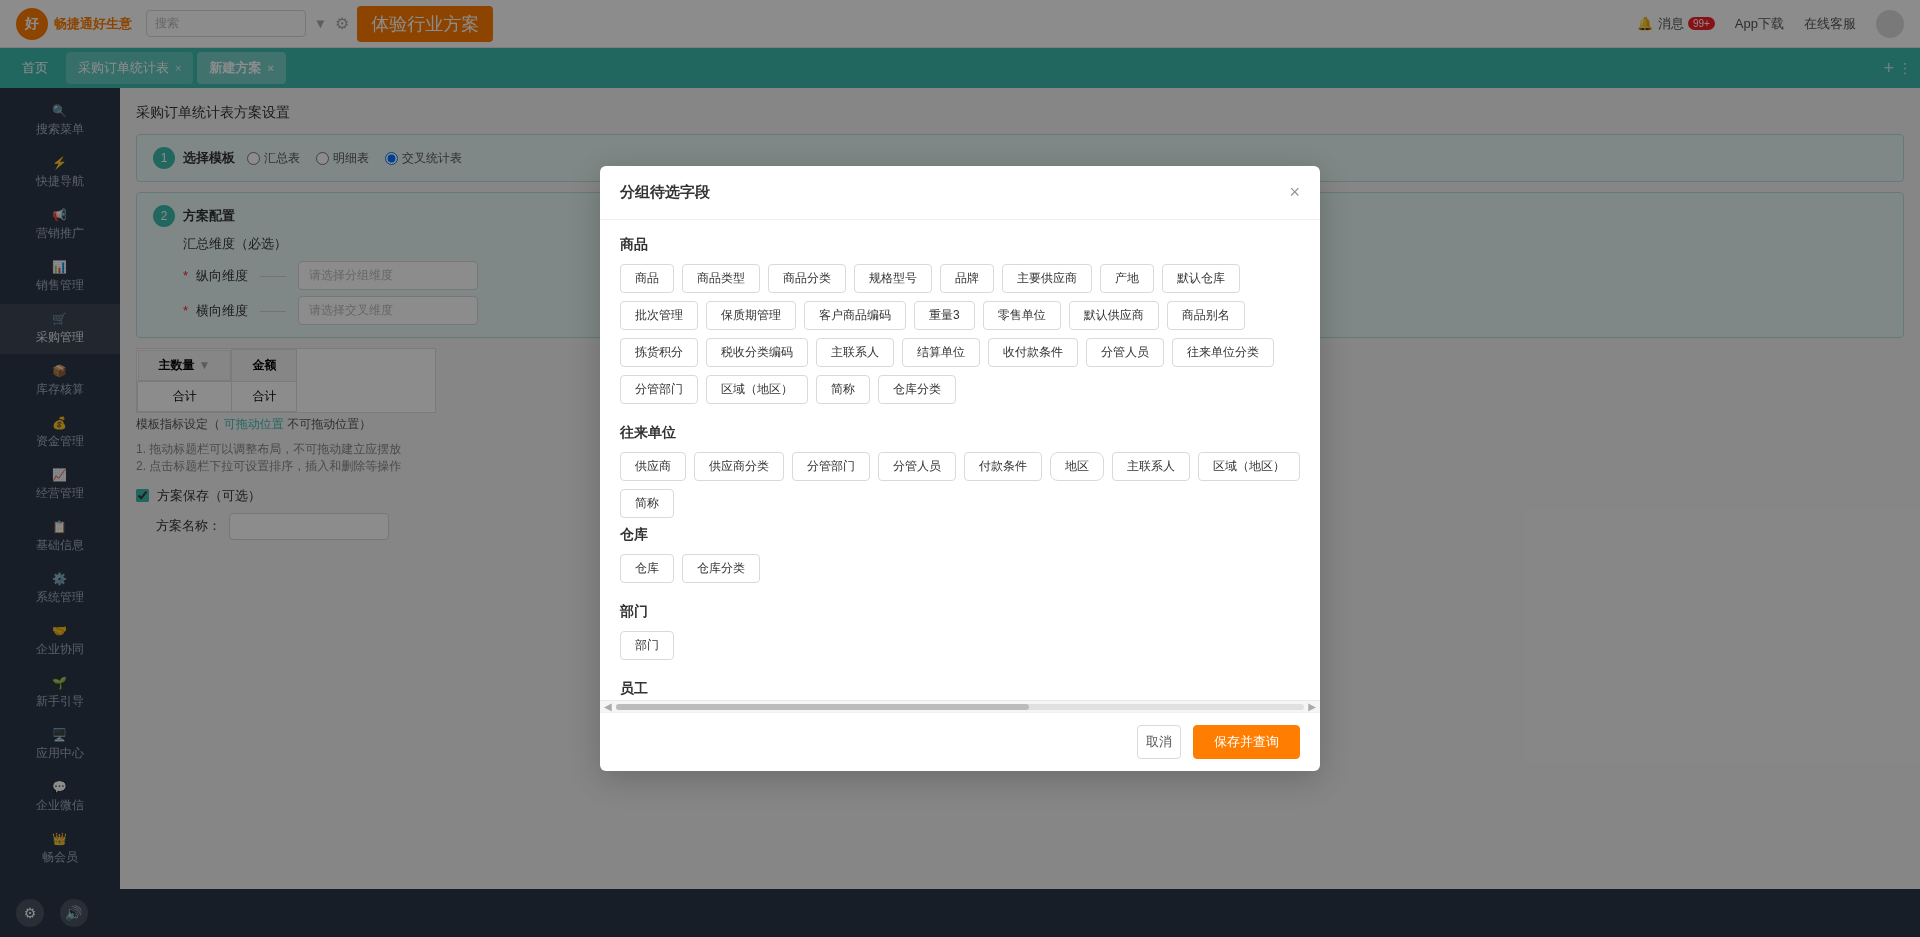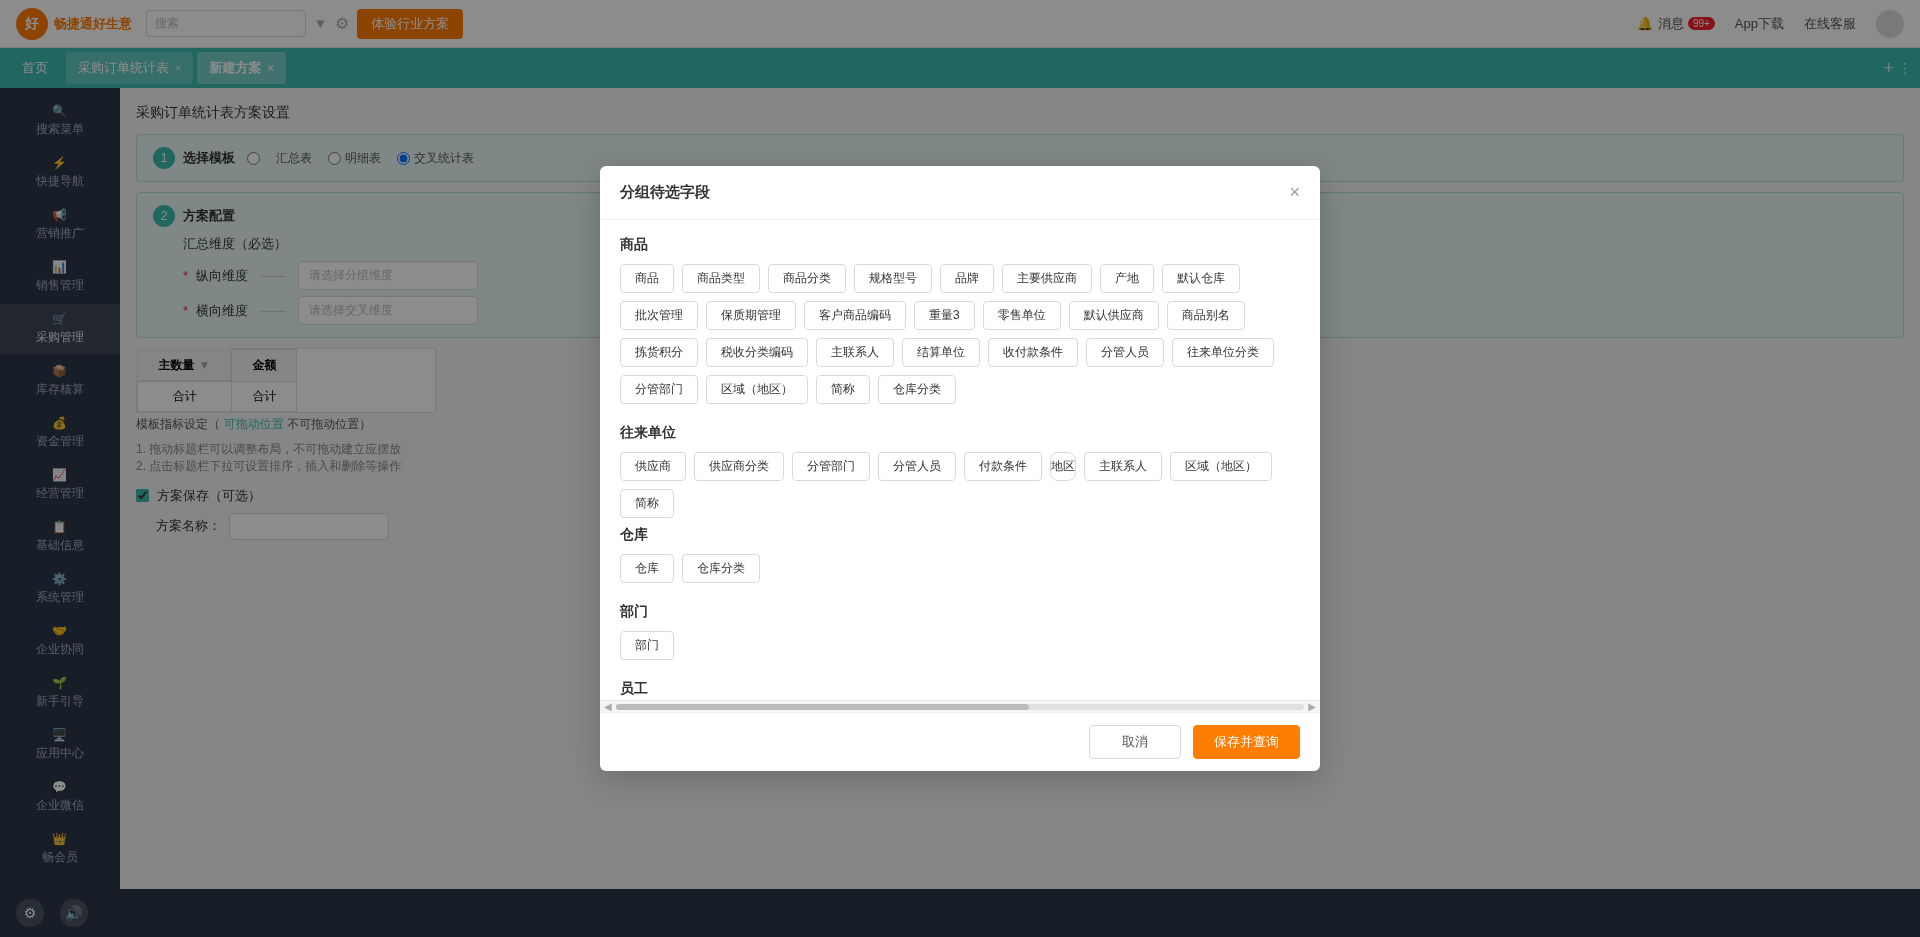--- a/index.html
+++ b/index.html
@@ -12,21 +12,21 @@
 
   <div style="height:48px;background:#fff;display:flex;align-items:center;padding:0 16px;border-bottom:1px solid #e8e8e8;">
     <div style="display:flex;align-items:center;gap:6px;width:130px;">
       <div style="width:32px;height:32px;background:#ff7d00;border-radius:50%;display:flex;align-items:center;justify-content:center;color:#fff;font-size:14px;font-weight:bold;">好</div>
       <span style="color:#ff7d00;font-size:13px;font-weight:bold;">畅捷通好生意</span>
     </div>
     <div style="display:flex;align-items:center;gap:8px;flex:1;">
       <div style="border:1px solid #d9d9d9;border-radius:4px;padding:4px 8px;min-width:160px;font-size:12px;color:#bbb;background:#fff;">搜索</div>
       <div style="color:#aaa;">▼</div>
       <div style="color:#aaa;font-size:16px;">⚙</div>
-      <button style="background:#ff7d00;color:#fff;border:none;border-radius:4px;padding:6px 14px;font-size:13px;cursor:pointer;">体验行业方案</button>
+      <button style="background:#ff7d00;color:#fff;border:none;border-radius:4px;padding:6px 14px;font-size:18px;cursor:pointer;">体验行业方案</button>
     </div>
     <div style="display:flex;align-items:center;gap:20px;font-size:13px;color:#555;">
       <div style="display:flex;align-items:center;gap:4px;cursor:pointer;">
         <span>🔔</span>
         <span>消息</span>
         <span style="background:#f5222d;color:#fff;border-radius:8px;padding:1px 5px;font-size:10px;">99+</span>
       </div>
       <div style="cursor:pointer;display:flex;align-items:center;gap:4px;">App下载</div>
       <div style="cursor:pointer;display:flex;align-items:center;gap:4px;">在线客服</div>
       <div style="width:28px;height:28px;border-radius:50%;background:#ddd;cursor:pointer;"></div>
@@ -116,21 +116,21 @@
       <div style="font-size:14px;color:#333;margin-bottom:12px;">采购订单统计表方案设置</div>
 
       
       <div style="background:#e8f7f5;border:1px solid #b2e0db;border-radius:4px;padding:12px 16px;margin-bottom:10px;">
         <div style="display:flex;align-items:center;gap:12px;">
           <div style="display:flex;align-items:center;gap:8px;">
             <div style="width:22px;height:22px;border-radius:50%;background:#3dbcb0;color:#fff;font-size:12px;display:flex;align-items:center;justify-content:center;">1</div>
             <span style="font-size:13px;font-weight:bold;color:#333;">选择模板</span>
           </div>
           <div style="display:flex;gap:16px;font-size:12px;color:#555;">
-            <label style="display:flex;align-items:center;gap:16px;cursor:pointer;">
+            <label style="display:flex;align-items:center;gap:4px;cursor:pointer;">
                 <input type="radio" name="tmpl" style="">
                 <span>汇总表</span>
               </label>
             <label style="display:flex;gap:4px;cursor:pointer;">
                 <input type="radio" name="tmpl" style="">
                 <span>明细表</span>
               </label>
             <label style="display:flex;align-items:center;gap:4px;cursor:pointer;">
                 <input type="radio" name="tmpl" checked="" style="">
                 <span>交叉统计表</span>
@@ -254,21 +254,21 @@
       </div>
 
       <div style="margin-bottom:8px;">
         <div style="font-size:14px;font-weight:bold;color:#333;margin-bottom:10px;">往来单位</div>
         <div style="display:flex;flex-wrap:wrap;gap:8px;">
           <div style="border:1px solid #d9d9d9;border-radius:4px;padding:5px 14px;font-size:12px;color:#333;cursor:pointer;background:#fff;">供应商</div>
           <div style="border:1px solid #d9d9d9;border-radius:4px;padding:5px 14px;font-size:12px;color:#333;cursor:pointer;background:#fff;">供应商分类</div>
           <div style="border:1px solid #d9d9d9;border-radius:4px;padding:5px 14px;font-size:12px;color:#333;cursor:pointer;background:#fff;">分管部门</div>
           <div style="border:1px solid #d9d9d9;border-radius:4px;padding:5px 14px;font-size:12px;color:#333;cursor:pointer;background:#fff;">分管人员</div>
           <div style="border:1px solid #d9d9d9;border-radius:4px;padding:5px 14px;font-size:12px;color:#333;cursor:pointer;background:#fff;">付款条件</div>
-          <div style="border:1px solid #d9d9d9;border-radius:8px;padding:5px 0;font-size:12px;color:#333;cursor:pointer;background:#fff;">地区</div>
+          <div style="border:1px solid #d9d9d9;border-radius:8px;padding:5px 14px;font-size:12px;color:#333;cursor:pointer;background:#fff;">地区</div>
           <div style="border:1px solid #d9d9d9;border-radius:4px;padding:5px 14px;font-size:12px;color:#333;cursor:pointer;background:#fff;">主联系人</div>
           <div style="border:1px solid #d9d9d9;border-radius:4px;padding:5px 14px;font-size:12px;color:#333;cursor:pointer;background:#fff;">区域（地区）</div>
           <div style="border:1px solid #d9d9d9;border-radius:4px;padding:5px 14px;font-size:12px;color:#333;cursor:pointer;background:#fff;">简称</div>
         </div>
       </div>
 
       <div style="margin-bottom:20px;">
         <div style="font-size:14px;font-weight:bold;color:#333;margin-bottom:10px;">仓库</div>
         <div style="display:flex;flex-wrap:wrap;gap:8px;">
           <div style="border:1px solid #d9d9d9;border-radius:4px;padding:5px 14px;font-size:12px;color:#333;cursor:pointer;background:#fff;">仓库</div>
@@ -292,17 +292,17 @@
 
     <div style="height:12px;background:#f5f5f5;border-top:1px solid #e8e8e8;display:flex;align-items:center;padding:0 4px;">
       <div style="color:#aaa;font-size:10px;cursor:pointer;">◀</div>
       <div style="flex:1;height:6px;background:#e0e0e0;border-radius:3px;margin:0 4px;position:relative;">
         <div style="width:60%;height:6px;background:#bbb;border-radius:3px;position:absolute;left:0;top:0;cursor:pointer;"></div>
       </div>
       <div style="color:#aaa;font-size:10px;cursor:pointer;">▶</div>
     </div>
 
     <div style="display:flex;justify-content:flex-end;gap:12px;padding:12px 20px;border-top:1px solid #f0f0f0;">
-      <button style="padding:7px 32px;border-radius:4px;border:1px solid #d9d9d9;cursor:pointer;font-size:13px;background:#fff;color:#555;">取消</button>
+      <button style="padding:7px 8px;border-radius:4px;border:1px solid #d9d9d9;cursor:pointer;font-size:13px;background:#fff;color:#555;">取消</button>
       <button style="padding:7px 20px;border-radius:4px;border:1px solid #ff7d00;cursor:pointer;font-size:13px;background:#ff7d00;color:#fff;">保存并查询</button>
     </div>
   </div>
 </div>
 
 </body></html>

